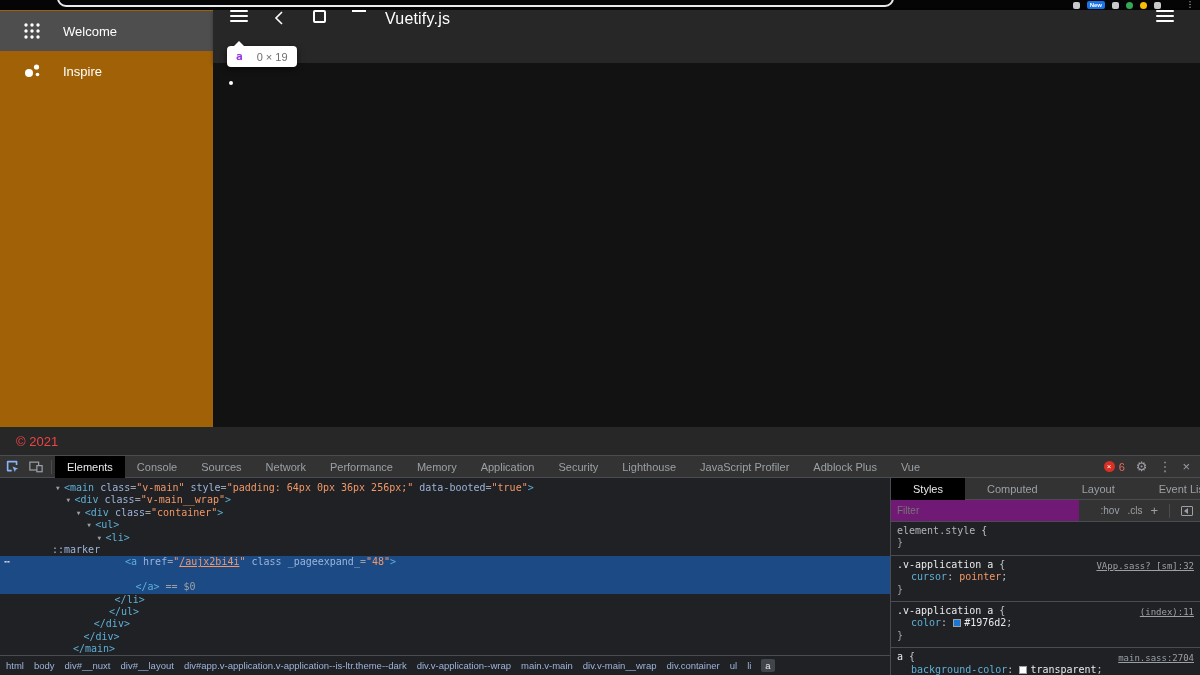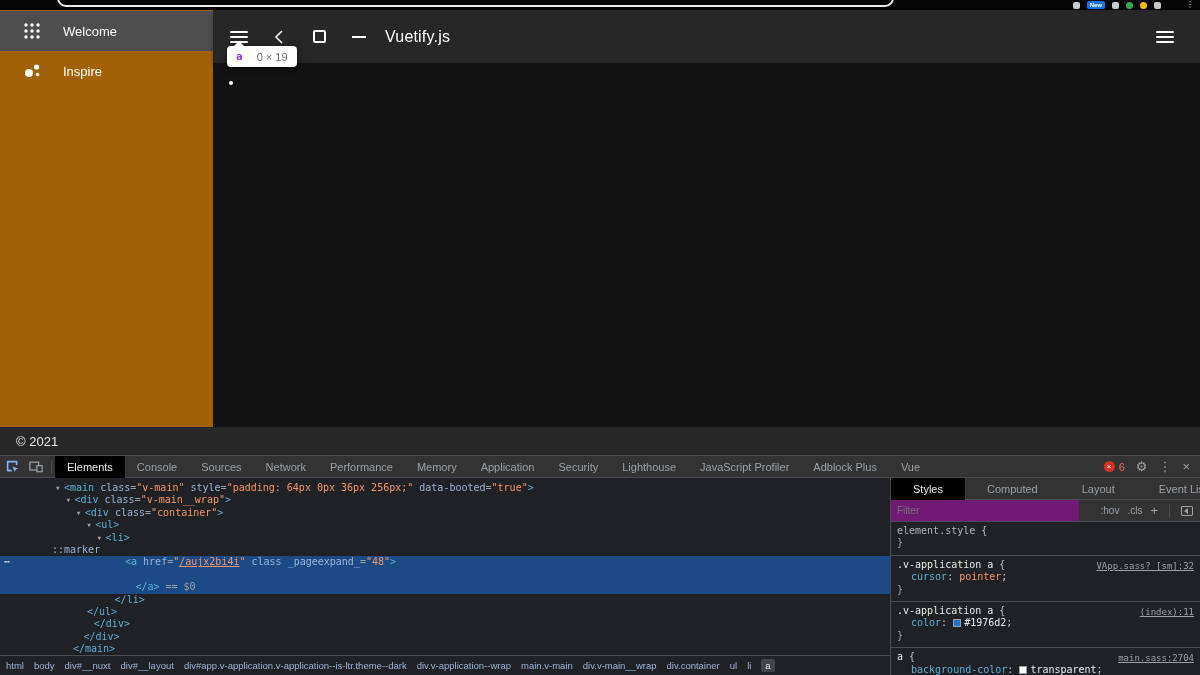--- a/index.html
+++ b/index.html
@@ -15,31 +15,31 @@
   .mini.green{background:#34a853}
   .mini.yellow{background:#fbbc04}
   .badge-new{background:#1a73e8;color:#fff;font-size:6px;line-height:8px;height:8px;padding:0 3px;border-radius:2px;font-weight:bold}
   .strip-kebab{color:#e8eaed;font-size:8px;line-height:8px;margin-left:18px}
 
   
   .page{position:absolute;top:10px;left:0;width:1200px;height:445px;background:#121212}
   .sidebar{position:absolute;left:0;top:0;width:213px;height:417px;background:#a16207;padding-top:1px}
   .sb-item{height:40px;display:flex;align-items:center;gap:22px;padding-left:23px;color:#fff;font-size:13px;cursor:pointer}
   .sb-item.active{background:#4e4e4e}
-  .appbar{position:absolute;left:213px;top:0;width:987px;height:53px;background:#272727;display:flex;align-items:center;color:#fff;box-shadow:0 2px 4px rgba(0,0,0,.3)}
+  .appbar{position:absolute;left:213px;top:0;width:987px;height:53px;background:#272727;display:flex;align-items:flex-start;color:#fff;box-shadow:0 2px 4px rgba(0,0,0,.3)}
   .ab-slot{width:40px;display:flex;justify-content:center;align-items:center}
   .ab-slot:first-child{margin-left:6px}
   .hamburger{width:18px;height:12px;display:flex;flex-direction:column;justify-content:space-between}
   .hamburger i{display:block;height:2px;background:#fff;border-radius:1px}
   .sq{width:13px;height:13px;border:2px solid #fff;border-radius:2px}
   .minus{width:14px;height:2px;background:#fff}
   .ab-title{margin-left:6px;font-size:16px;letter-spacing:.2px}
   .ab-right{margin-left:auto;margin-right:26px}
   .content{position:absolute;left:213px;top:53px;width:987px;height:364px;background:#121212}
-  .page-footer{position:absolute;left:0;top:417px;width:1200px;height:28px;background:#272727;display:flex;align-items:center;padding-left:16px;color:#e5e5e5;font-size:13px}
+  .page-footer{position:absolute;left:0;top:417px;width:1200px;height:28px;background:#272727;display:flex;align-items:center;padding-left:16px;color:#ef4444;font-size:13px}
   .li-dot{position:absolute;left:229px;top:71px;width:4px;height:4px;border-radius:50%;background:#fff}
 
   .inspect-tooltip{position:absolute;left:227px;top:36px;background:#fff;border-radius:4px;box-shadow:0 2px 6px rgba(0,0,0,.6);padding:4px 9px;display:flex;align-items:center;gap:14px;z-index:6}
   .inspect-tooltip:before{content:"";position:absolute;left:7px;top:-5px;border-left:5px solid transparent;border-right:5px solid transparent;border-bottom:5px solid #fff}
   .tt-tag{color:#9334e6;font-family:"DejaVu Sans Mono",monospace;font-size:11px;font-weight:bold}
   .tt-dims{color:#6b6f73;font-size:11px}
 
   
   .devtools{position:absolute;top:455px;left:0;width:1200px;height:220px;background:#202124;border-top:1px solid #494c50;color:#9aa0a6;font-size:11px}
   .dt-tabbar{height:22px;background:#333333;border-bottom:1px solid #494c50;display:flex;align-items:center}
@@ -234,21 +234,21 @@
             <div class="tree-line" style="padding-left: 56px;"><span class="tw">▼</span><span class="tk-tag">&lt;main</span><span class="tk-plain"> </span><span class="tk-attr">class</span><span class="tk-plain">=</span><span class="tk-val">"v-main"</span><span class="tk-plain"> </span><span class="tk-attr">style</span><span class="tk-plain">=</span><span class="tk-val">"padding: 64px 0px 36px 256px;"</span><span class="tk-plain"> </span><span class="tk-attr">data-booted</span><span class="tk-plain">=</span><span class="tk-val">"true"</span><span class="tk-tag">&gt;</span></div>
             <div class="tree-line" style="padding-left: 66.4px;"><span class="tw">▼</span><span class="tk-tag">&lt;div</span><span class="tk-plain"> </span><span class="tk-attr">class</span><span class="tk-plain">=</span><span class="tk-val">"v-main__wrap"</span><span class="tk-tag">&gt;</span></div>
             <div class="tree-line" style="padding-left: 76.8px;"><span class="tw">▼</span><span class="tk-tag">&lt;div</span><span class="tk-plain"> </span><span class="tk-attr">class</span><span class="tk-plain">=</span><span class="tk-val">"container"</span><span class="tk-tag">&gt;</span></div>
             <div class="tree-line" style="padding-left: 87.2px;"><span class="tw">▼</span><span class="tk-tag">&lt;ul&gt;</span></div>
             <div class="tree-line" style="padding-left: 97.6px;"><span class="tw">▼</span><span class="tk-tag">&lt;li&gt;</span></div>
             <div class="tree-line" style="padding-left: 52px;"><span class="tk-pseudo">::marker</span></div>
             <div class="tree-line selected" style="padding-left: 125px;"><span class="gutter">⋯</span><span class="tk-tag">&lt;a</span><span class="tk-plain"> </span><span class="tk-attr">href</span><span class="tk-plain">=</span><span class="tk-val">"</span><span class="tk-link">/aujx2bi4i</span><span class="tk-val">"</span><span class="tk-plain"> </span><span class="tk-attr">class</span><span class="tk-plain"> </span><span class="tk-attr">_pageexpand_</span><span class="tk-plain">=</span><span class="tk-val">"48"</span><span class="tk-tag">&gt;</span></div>
             <div class="tree-line selected" style="padding-left: 135.4px;"></div>
             <div class="tree-line selected" style="padding-left: 135.4px;"><span class="tk-tag">&lt;/a&gt;</span><span class="tk-plain"> </span><span class="tk-eq">== $0</span></div>
             <div class="tree-line" style="padding-left: 114.6px;"><span class="tk-tag">&lt;/li&gt;</span></div>
-            <div class="tree-line" style="padding-left: 87px;"><span class="tk-tag">&lt;/ul&gt;</span></div>
+            <div class="tree-line" style="padding-left: 109px;"><span class="tk-tag">&lt;/ul&gt;</span></div>
             <div class="tree-line" style="padding-left: 93.8px;"><span class="tk-tag">&lt;/div&gt;</span></div>
             <div class="tree-line" style="padding-left: 83.4px;"><span class="tk-tag">&lt;/div&gt;</span></div>
             <div class="tree-line" style="padding-left: 73px;"><span class="tk-tag">&lt;/main&gt;</span></div>
           </div>
         <div class="crumbs" id="crumbs">
             <span class="crumb">html</span>
             <span class="crumb">body</span>
             <span class="crumb">div#__nuxt</span>
             <span class="crumb">div#__layout</span>
             <span class="crumb">div#app.v-application.v-application--is-ltr.theme--dark</span>

